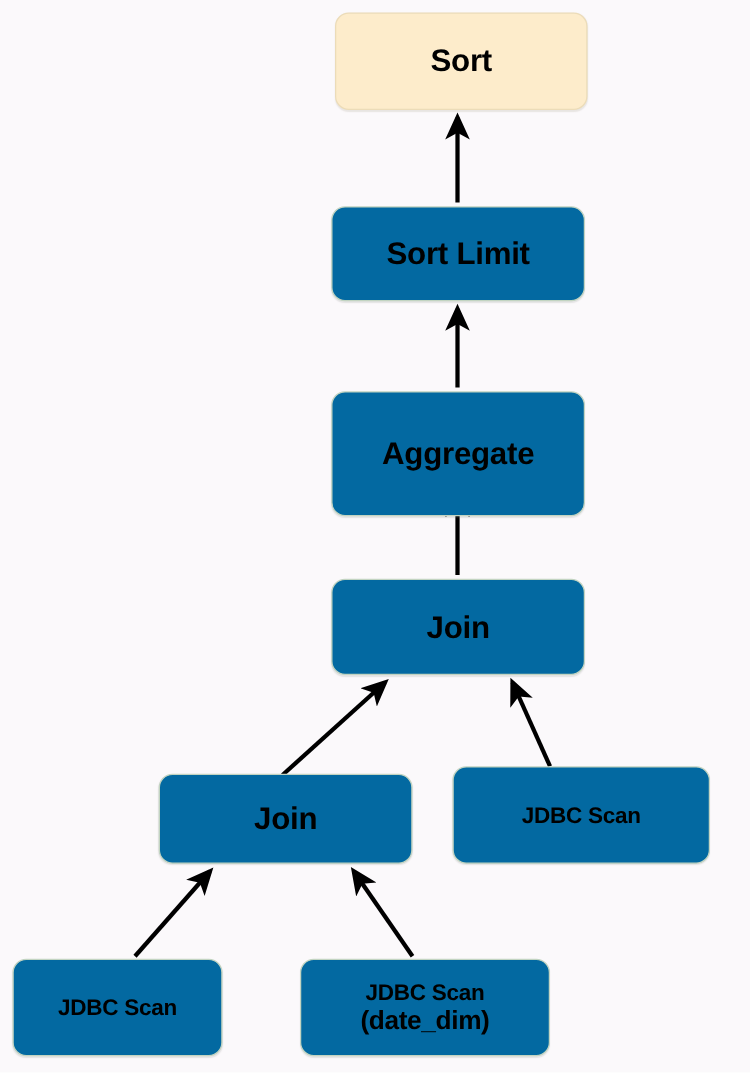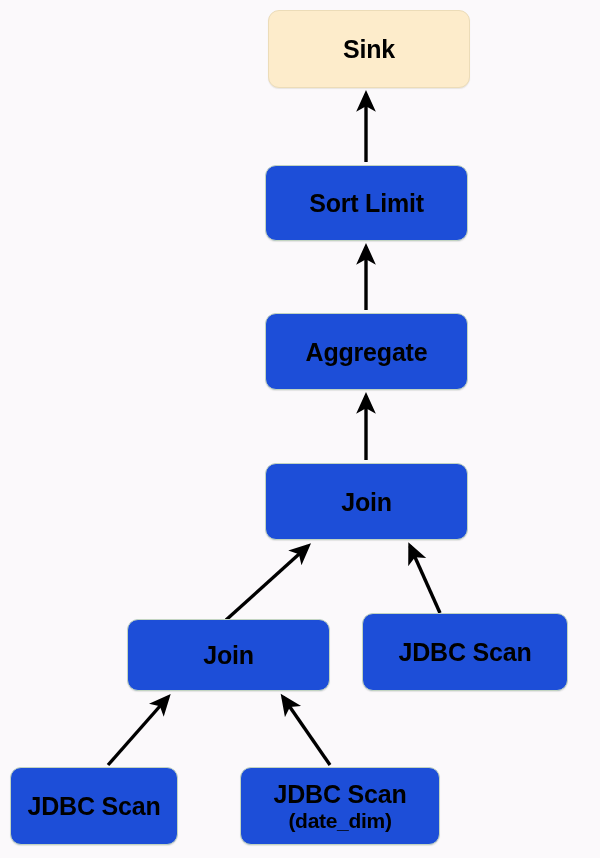--- a/index.html
+++ b/index.html
@@ -30,36 +30,36 @@
     display: flex;
     flex-direction: column;
     align-items: center;
     justify-content: center;
     text-align: center;
     color: #000000;
     line-height: 1.12;
     z-index: 2;
   }
   .node.green {
-    background: #1d4ed8;
+    background: #0369a1;
     border: 1px solid #c2d4c1;
     box-shadow: 0 1px 1px rgba(120,130,120,0.18);
   }
   .node.cream {
     background: #fdeccb;
     border: 1px solid #ecdcb8;
     box-shadow: 0 1px 1px rgba(150,140,115,0.18);
   }
   .title {
     font-weight: bold;
     font-size: 25px;
     letter-spacing: -0.2px;
   }
   .title.small {
-    font-size: 25px;
+    font-size: 18px;
   }
   .subtitle {
     font-weight: bold;
     font-size: 21px;
     letter-spacing: -0.3px;
     margin-top: 1px;
   }
   #watermark {
     position: absolute;
     left: 282px;
@@ -90,26 +90,26 @@
         <line x1="366" y1="460" x2="366" y2="396" marker-end="url(#arrowhead)"></line>
         <line x1="226" y1="620" x2="308" y2="546" marker-end="url(#arrowhead)"></line>
         <line x1="440" y1="613" x2="410" y2="546" marker-end="url(#arrowhead)"></line>
         <line x1="108" y1="765" x2="168" y2="697" marker-end="url(#arrowhead)"></line>
         <line x1="330" y1="765" x2="283" y2="697" marker-end="url(#arrowhead)"></line>
       </g>
   </svg>
 
   <div id="node-layer">
       <div class="node cream" style="left: 268px; top: 10px; width: 202px; height: 78px;">
-        <div class="title">Sink</div>
+        <div class="title">Sort</div>
       </div>
       <div class="node green" style="left: 265px; top: 165px; width: 203px; height: 76px;">
         <div class="title">Sort Limit</div>
       </div>
-      <div class="node green" style="left: 265px; top: 313px; width: 203px; height: 77px;">
+      <div class="node green" style="left: 265px; top: 313px; width: 203px; height: 100px;">
         <div class="title">Aggregate</div>
       </div>
       <div class="node green" style="left: 265px; top: 463px; width: 203px; height: 77px;">
         <div class="title">Join</div>
       </div>
       <div class="node green" style="left: 127px; top: 619px; width: 203px; height: 72px;">
         <div class="title">Join</div>
       </div>
       <div class="node green" style="left: 362px; top: 613px; width: 206px; height: 78px;">
         <div class="title small">JDBC Scan</div>

